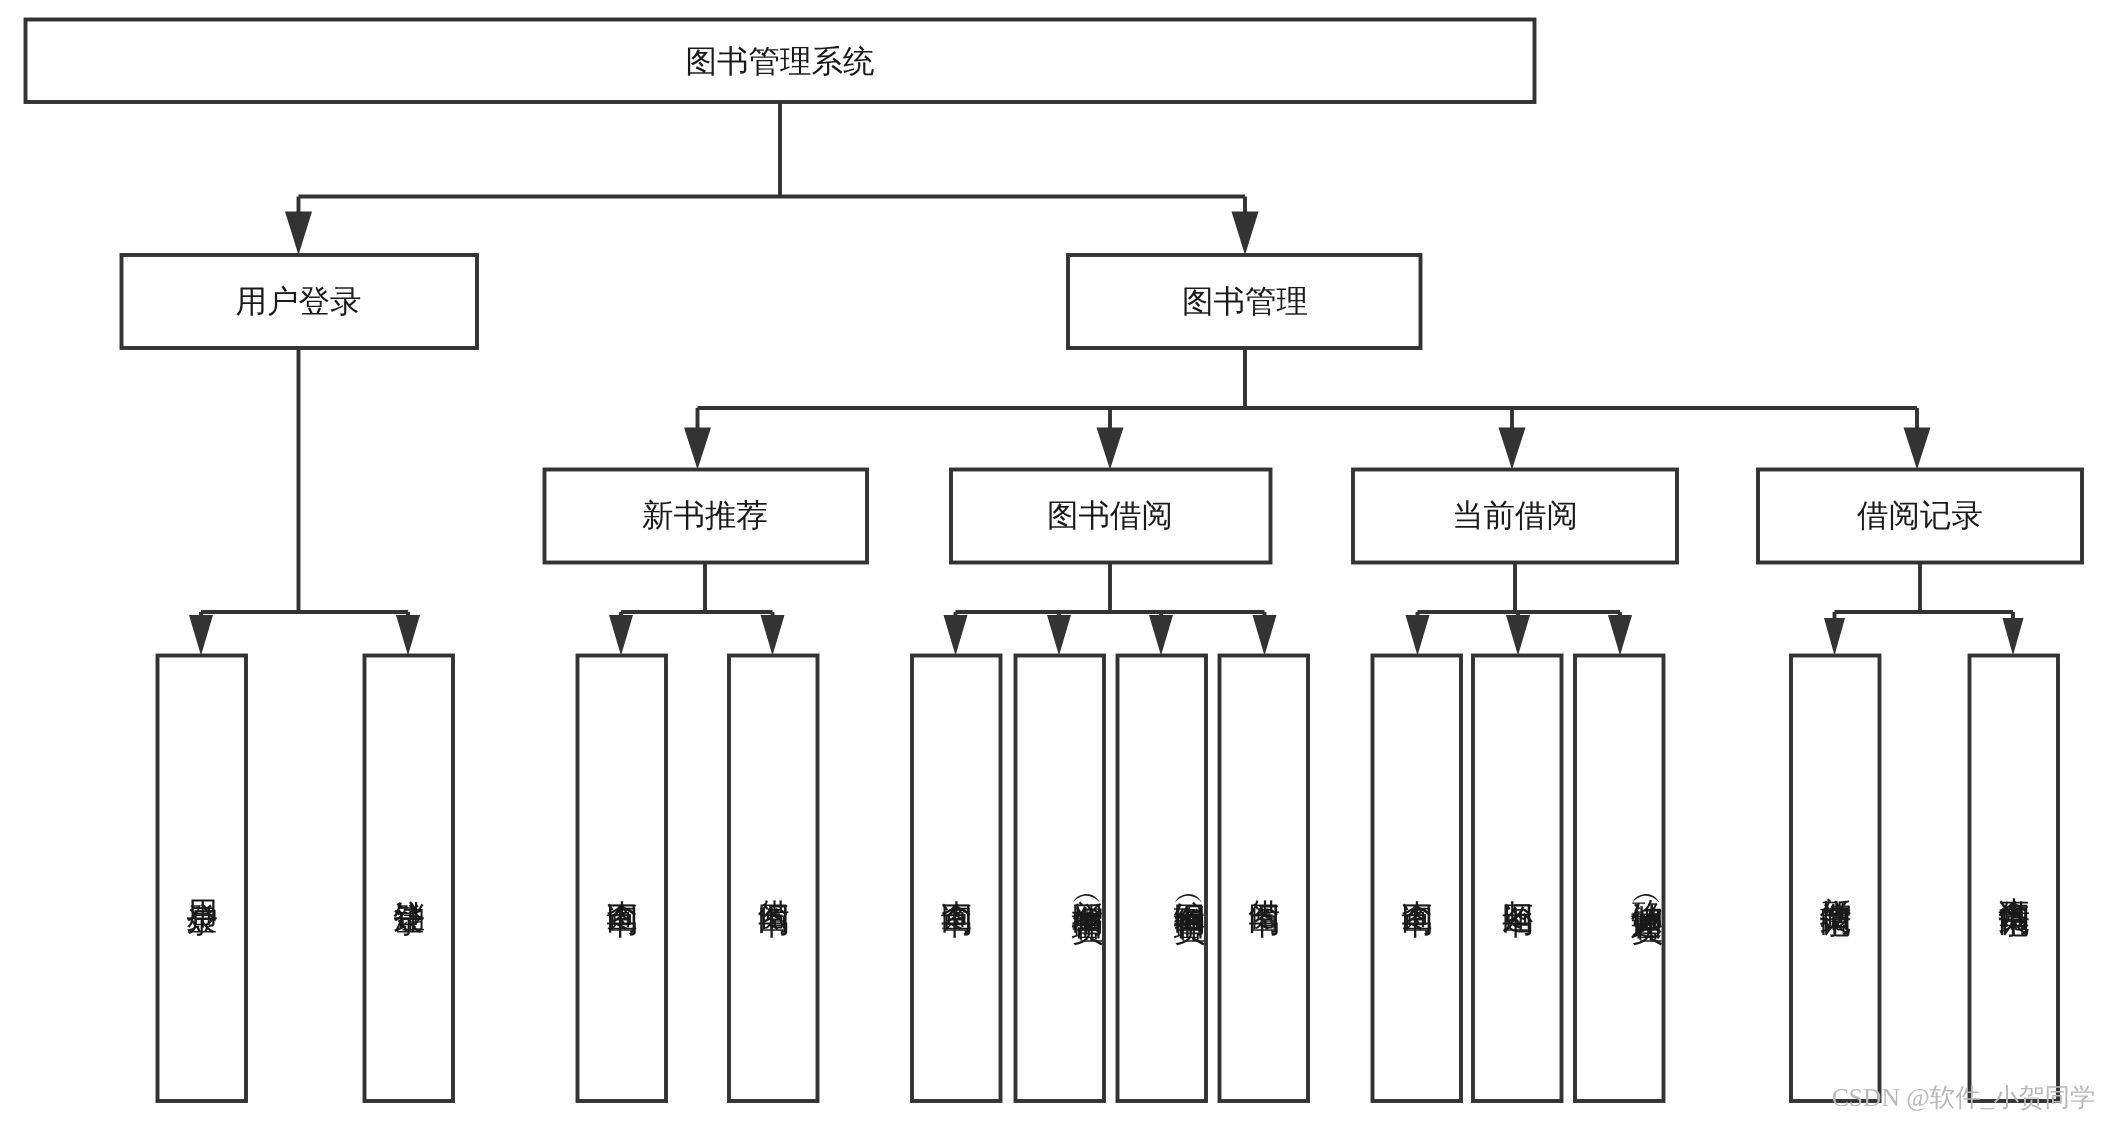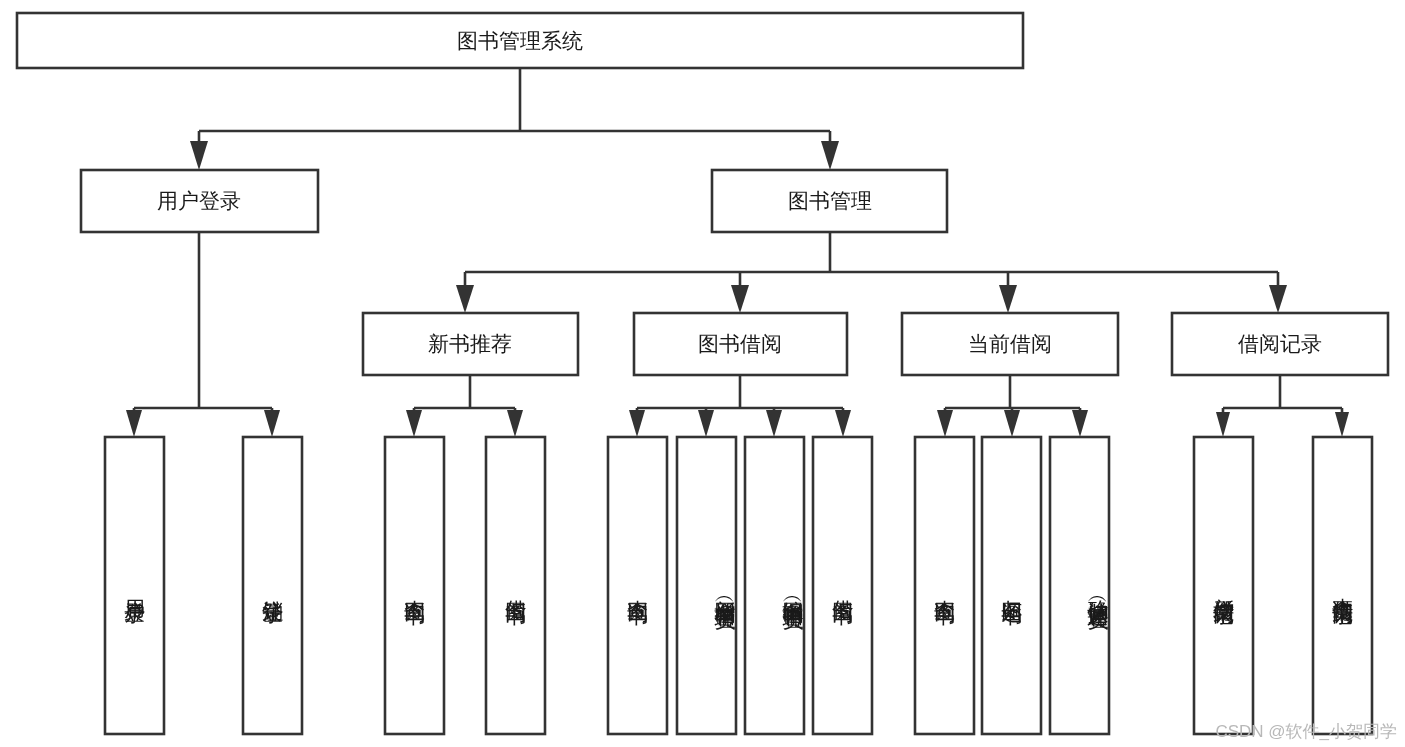--- a/index.html
+++ b/index.html
@@ -68,21 +68,21 @@
     text-align: center;
     display: flex;
     align-items: center;
     justify-content: center;
     pointer-events: none;
   }
   .watermark {
     position: absolute;
     right: 8px;
     bottom: 4px;
-    font-family: Liberation Sans, sans-serif;
+    font-family: Liberation Serif, serif;
     font-size: 17px;
     color: #b8b8b8;
     white-space: nowrap;
     user-select: none;
   }
 </style>
 </head>
 <body>
 
 <div id="diagram-root">

